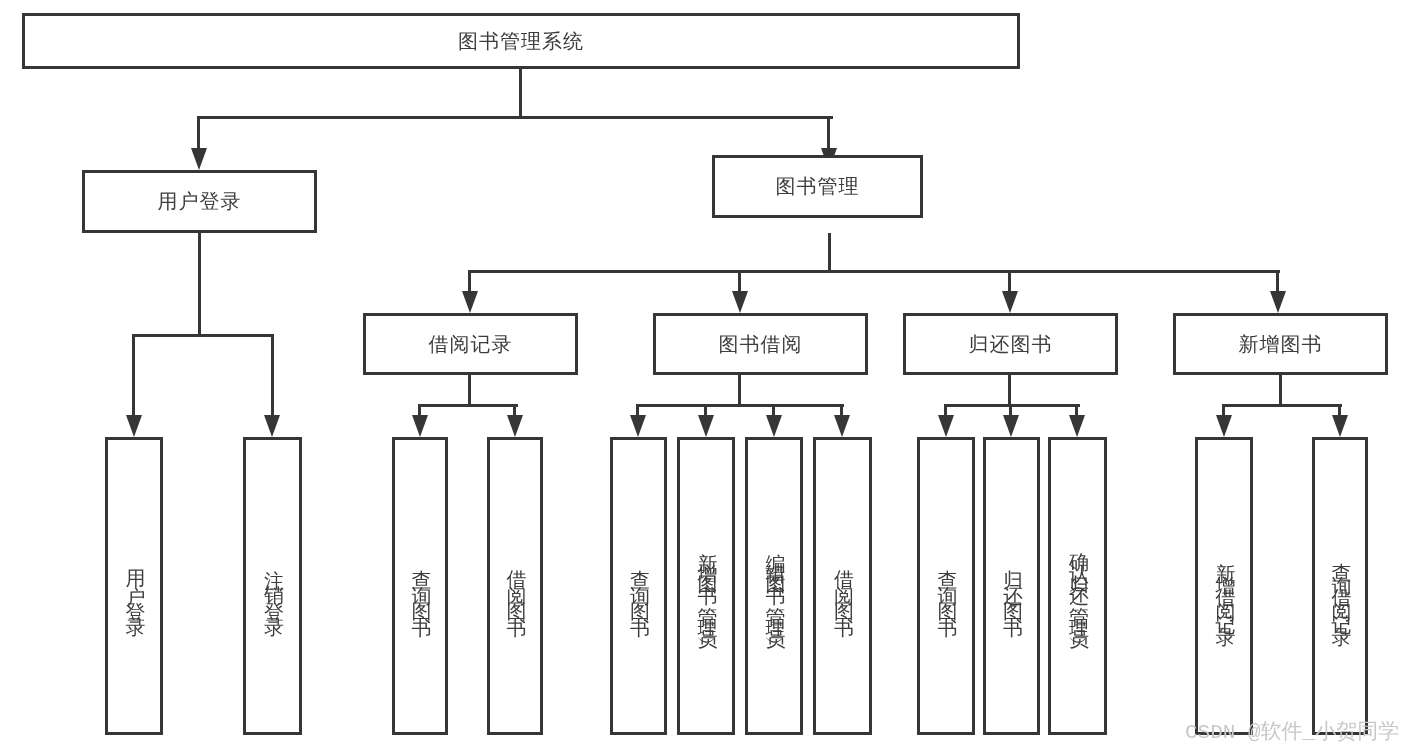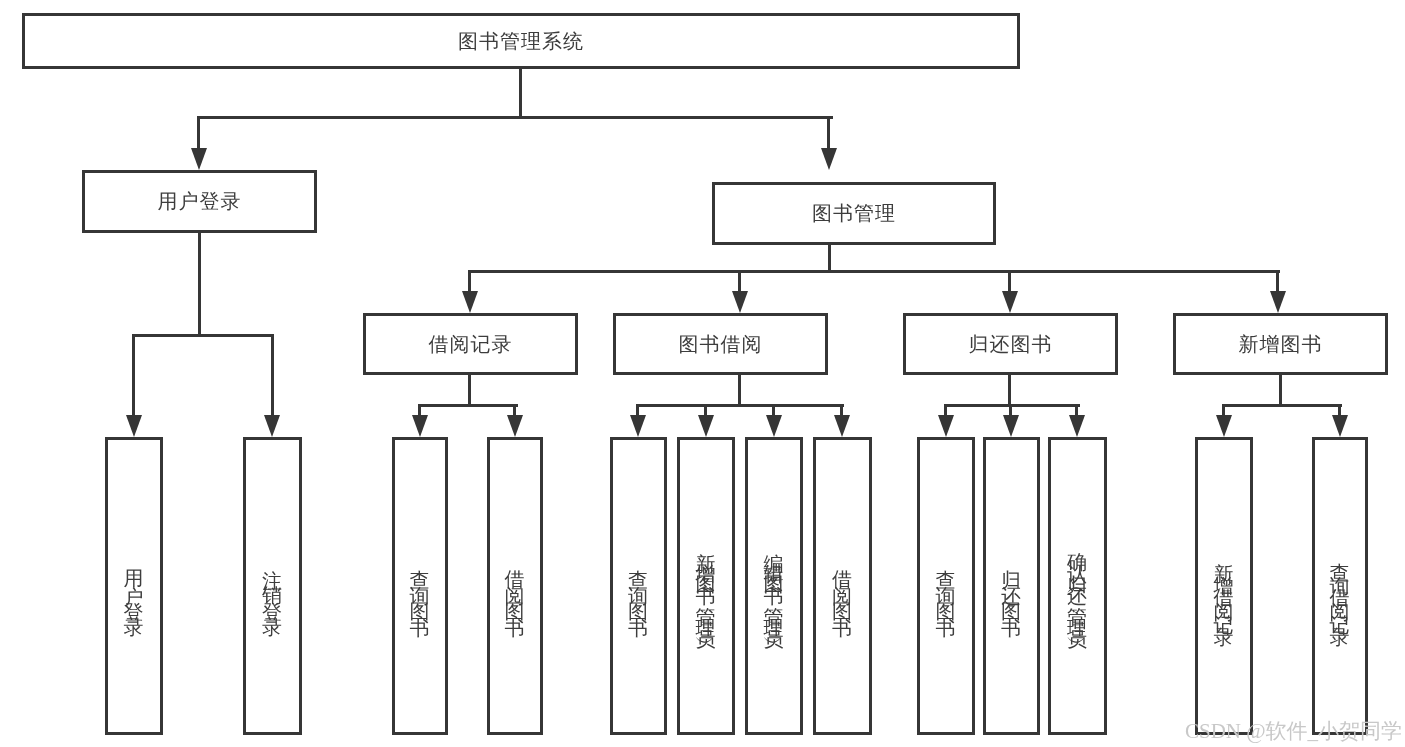--- a/index.html
+++ b/index.html
@@ -1,20 +1,20 @@
 <!DOCTYPE html>
 <html><head>
 <meta charset="utf-8">
 <style>
   html,body{margin:0;padding:0;background:#ffffff;}
   #canvas{
     position:relative;
     width:1405px;height:747px;
     background:#ffffff;
-    font-family:Liberation Serif, serif;
+    font-family:Liberation Mono, monospace;
     overflow:hidden;
   }
   .box{
     position:absolute;
     box-sizing:border-box;
     border:3px solid #363636;
     background:#ffffff;
     display:flex;
     align-items:center;
     justify-content:center;
@@ -107,28 +107,28 @@
       <div class="arrow" style="left: 1332px; top: 415px;"></div>
     </div>
 
   <div class="box h" style="left:22px;top:13px;width:998px;height:56px">
     <span>图书管理系统</span>
   </div>
 
   <div class="box h" style="left:82px;top:170px;width:235px;height:63px">
     <span>用户登录</span>
   </div>
-  <div class="box h" style="left:712px;top:182px;width:284px;height:63px">
+  <div class="box h" style="left:712px;top:155px;width:211px;height:63px">
     <span>图书管理</span>
   </div>
 
   <div class="box h" style="left:363px;top:313px;width:215px;height:62px">
     <span>借阅记录</span>
   </div>
-  <div class="box h" style="left:613px;top:313px;width:215px;height:62px">
+  <div class="box h" style="left:653px;top:313px;width:215px;height:62px">
     <span>图书借阅</span>
   </div>
   <div class="box h" style="left:903px;top:313px;width:215px;height:62px">
     <span>归还图书</span>
   </div>
   <div class="box h" style="left:1173px;top:313px;width:215px;height:62px">
     <span>新增图书</span>
   </div>
 
   <div class="box v ls4" style="left:105px;top:437px;width:58px;height:298px">

